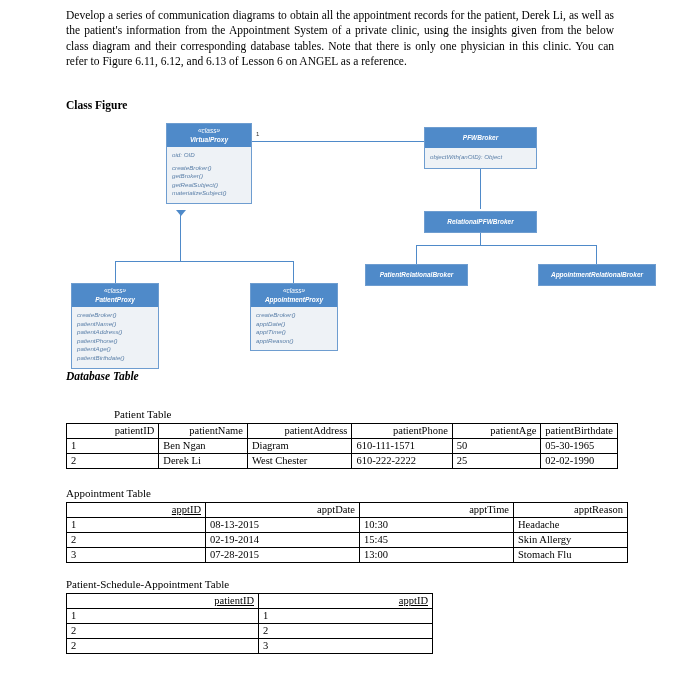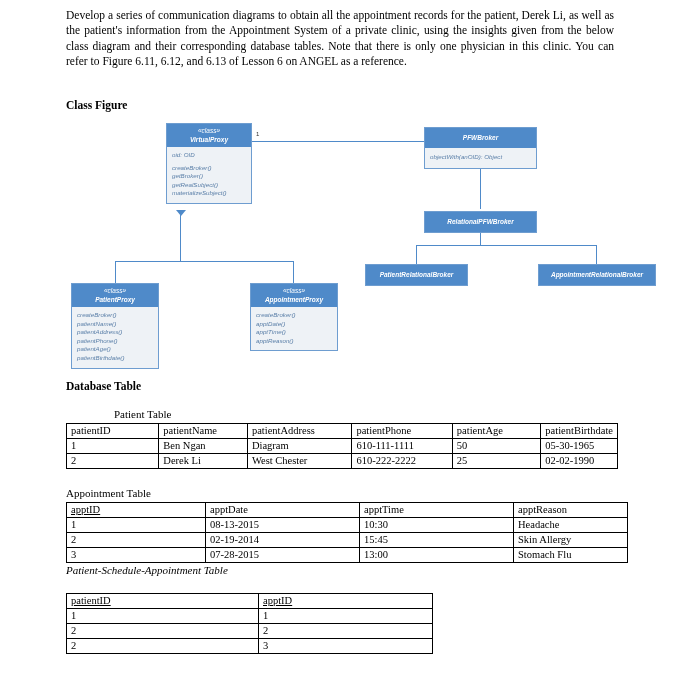--- a/index.html
+++ b/index.html
@@ -31,21 +31,21 @@
     text-align: justify;
     font-family: "Liberation Serif", serif;
   }
   .section-title {
     position: absolute;
     font-weight: bold;
     font-size: 11.5px;
     font-family: "Liberation Serif", serif;
   }
   #class-diagram-title { left: 66px; top: 99px; }
-  #db-table-title { left: 66px; top: 380px; }
+  #db-table-title { left: 66px; top: 370px; font-style: italic; }
 
   
   .diagram {
     position: absolute;
     left: 60px;
     top: 118px;
     width: 560px;
     height: 250px;
   }
   .uml {
@@ -128,21 +128,21 @@
   table.dt td, table.dt th {
     border: 1px solid #000;
     padding: 0px 4px 1px 4px;
     height: 13px;
     font-weight: normal;
     text-align: left;
     vertical-align: middle;
     line-height: 13px;
   }
   table.dt th {
-    text-align: left;
+    text-align: right;
   }
   table.dt th.ul span { text-decoration: underline; }
 </style>
 </head>
 <body>
 
 <div class="page">
 
   <div class="intro">Develop a series of communication diagrams to obtain all the appointment records for the patient, Derek Li, as well as the patient's information from the Appointment System of a private clinic, using the insights given from the below class diagram and their corresponding database tables. Note that there is only one physician in this clinic. You can refer to Figure 6.11, 6.12, and 6.13 of Lesson 6 on ANGEL as a reference.</div>
 
@@ -252,21 +252,21 @@
         <th style="width:92px">patientPhone</th>
         <th style="width:80px">patientAge</th>
         <th>patientBirthdate</th>
       </tr>
     </thead>
     <tbody>
       <tr>
         <td>1</td>
         <td>Ben Ngan</td>
         <td>Diagram</td>
-        <td>610-111-1111</td>
+        <td>610-111-1571</td>
         <td>50</td>
         <td>05-30-1965</td>
       </tr>
       <tr>
         <td>2</td>
         <td>Derek Li</td>
         <td>West Chester</td>
         <td>610-222-2222</td>
         <td>25</td>
         <td>02-02-1990</td>
@@ -299,21 +299,21 @@
       </tr>
       <tr>
         <td>3</td>
         <td>07-28-2015</td>
         <td>13:00</td>
         <td>Stomach Flu</td>
       </tr>
     </tbody>
   </table>
 
-  <div class="tbl-caption" style="left:66px; top:564px;font-style:italic;">Patient-Schedule-Appointment Table</div>
+  <div class="tbl-caption" style="left:66px; top:578px;">Patient-Schedule-Appointment Table</div>
   <table class="dt" id="psa-table" style="left:66px; top:593px; width:367px;">
     <thead>
       <tr>
         <th class="ul" style="width:183px"><span>patientID</span></th>
         <th class="ul"><span>apptID</span></th>
       </tr>
     </thead>
     <tbody>
       <tr>
         <td>1</td>

